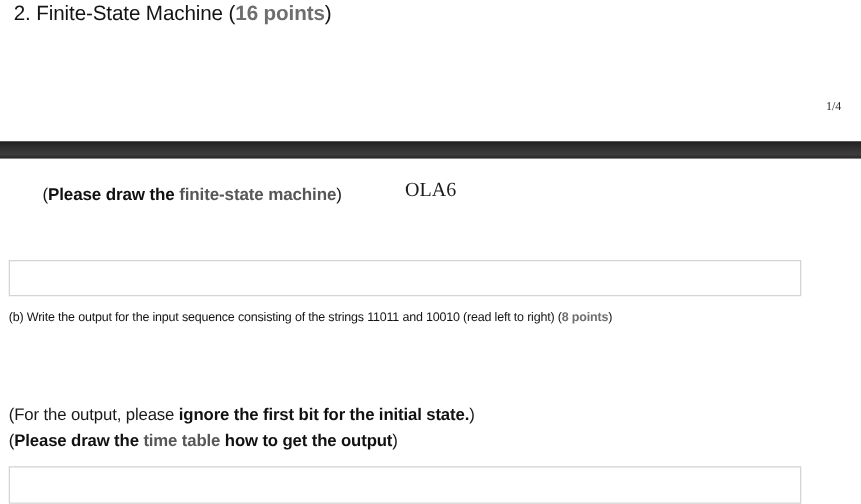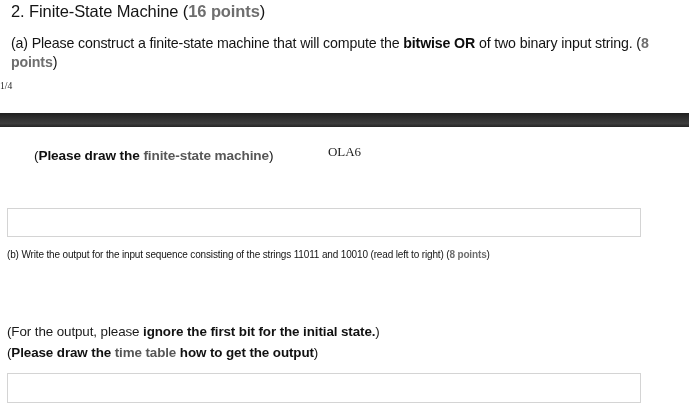--- a/index.html
+++ b/index.html
@@ -70,21 +70,21 @@
     font-size: 9.6px;
     line-height: 12px;
     color: #2a2a2a;
     white-space: nowrap;
   }
   .footer-page {
     position: absolute;
     left: 0;
     top: 80px;
     width: 673px;
-    text-align: left;
+    text-align: right;
     font-family: "Liberation Serif", serif;
     font-size: 9.6px;
     line-height: 12px;
     color: #2a2a2a;
   }
 
   
   .page-break-band {
     position: absolute;
     left: 0;
@@ -104,21 +104,21 @@
     background: #ffffff;
   }
 
   .sheet-header {
     position: absolute;
     left: 0;
     top: 17px;
     width: 689px;
     text-align: center;
     font-family: "Liberation Serif", serif;
-    font-size: 13px;
+    font-size: 16px;
     color: #1c1c1c;
   }
 
   .prompt-line {
     position: absolute;
     left: 7px;
     font-size: 13.6px;
     line-height: 18px;
     letter-spacing: -0.1px;
     color: #141414;
@@ -171,23 +171,20 @@
 <body>
 
 <div class="page">
 
   <div class="sheet-top">
 
     <div class="q-title">
       <span>2. Finite-State Machine (</span><span class="pts">16 points</span><span>)</span>
     </div>
 
-    <div class="q-part-a">
-      <span>(a) Please construct a finite-state machine that will compute the </span><span class="strong-black">bitwise OR</span><span> of two binary input string. (</span><span class="pts">8 points</span><span>)</span>
-    </div>
 
     <div class="footer-page">1/4</div>
   </div>
 
   <div class="page-break-band"></div>
 
   <div class="sheet-bottom">
 
     <div class="sheet-header">OLA6</div>
 

